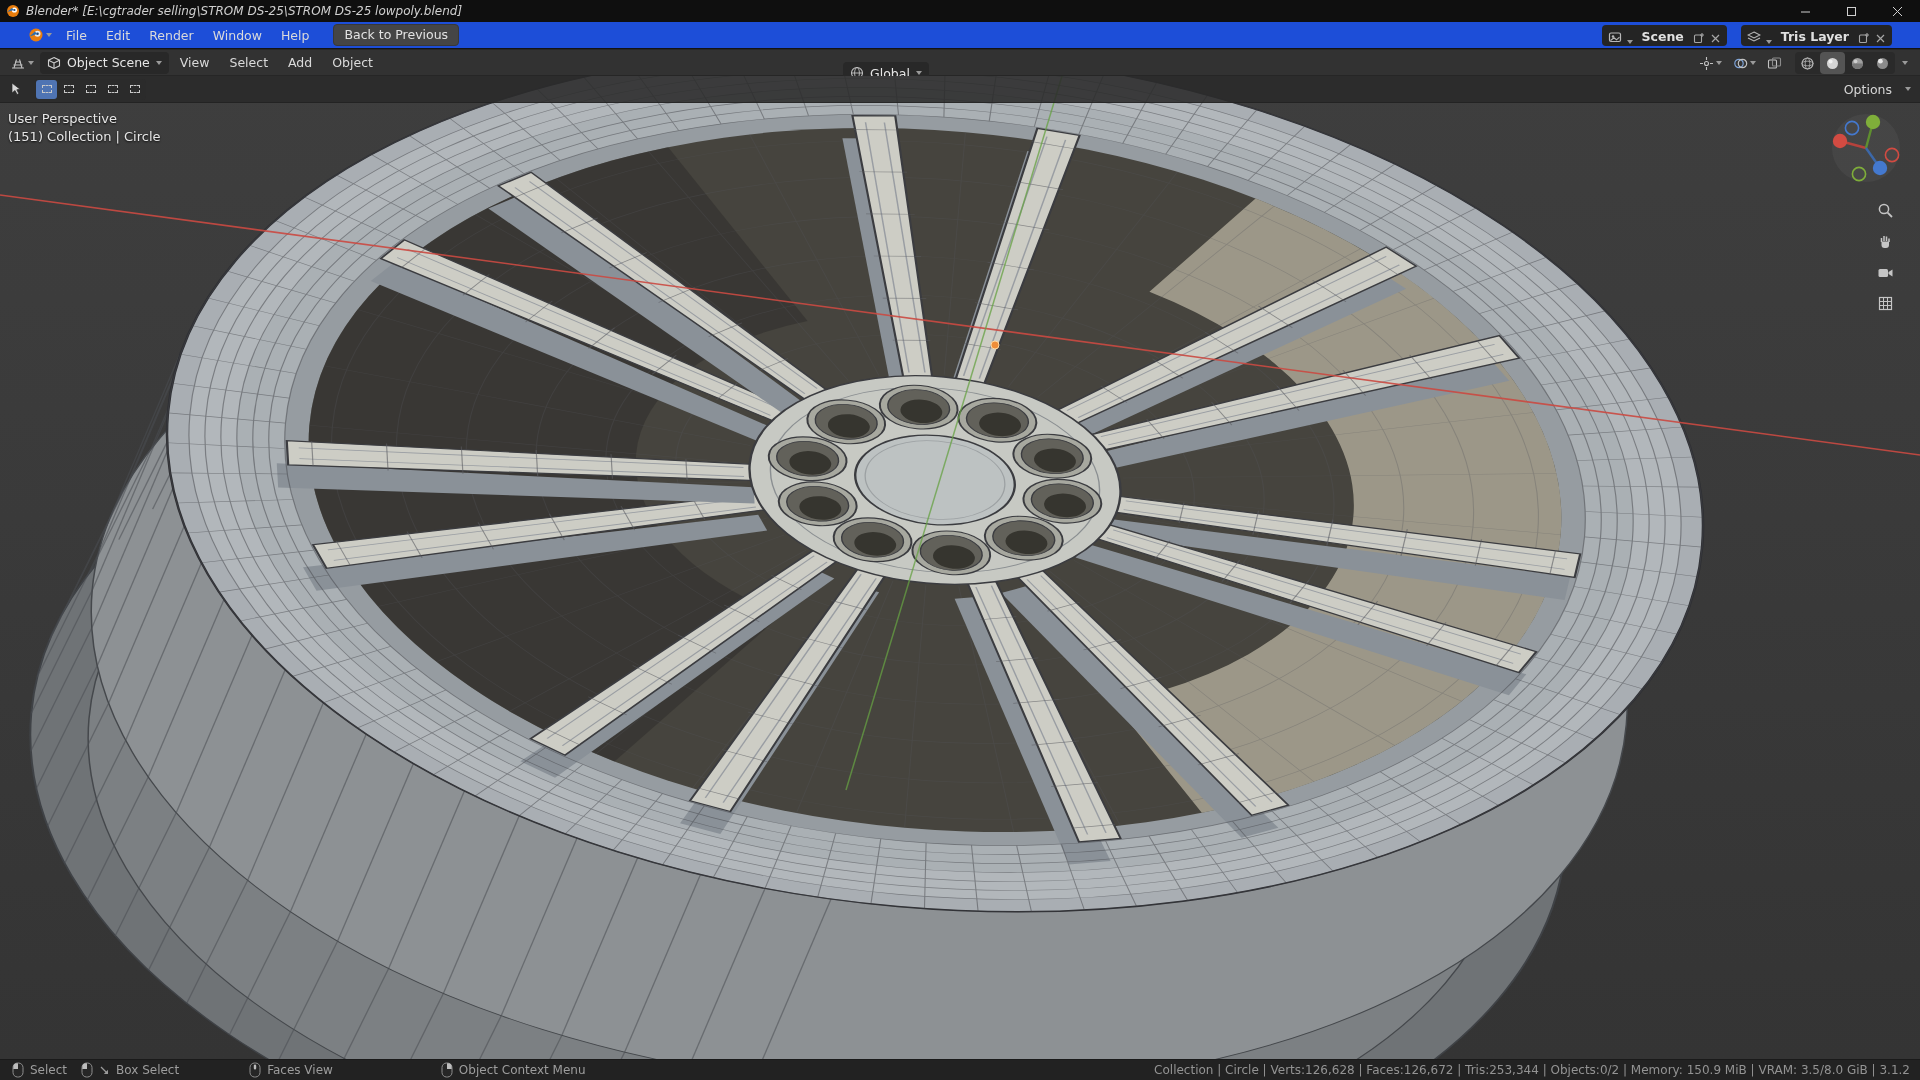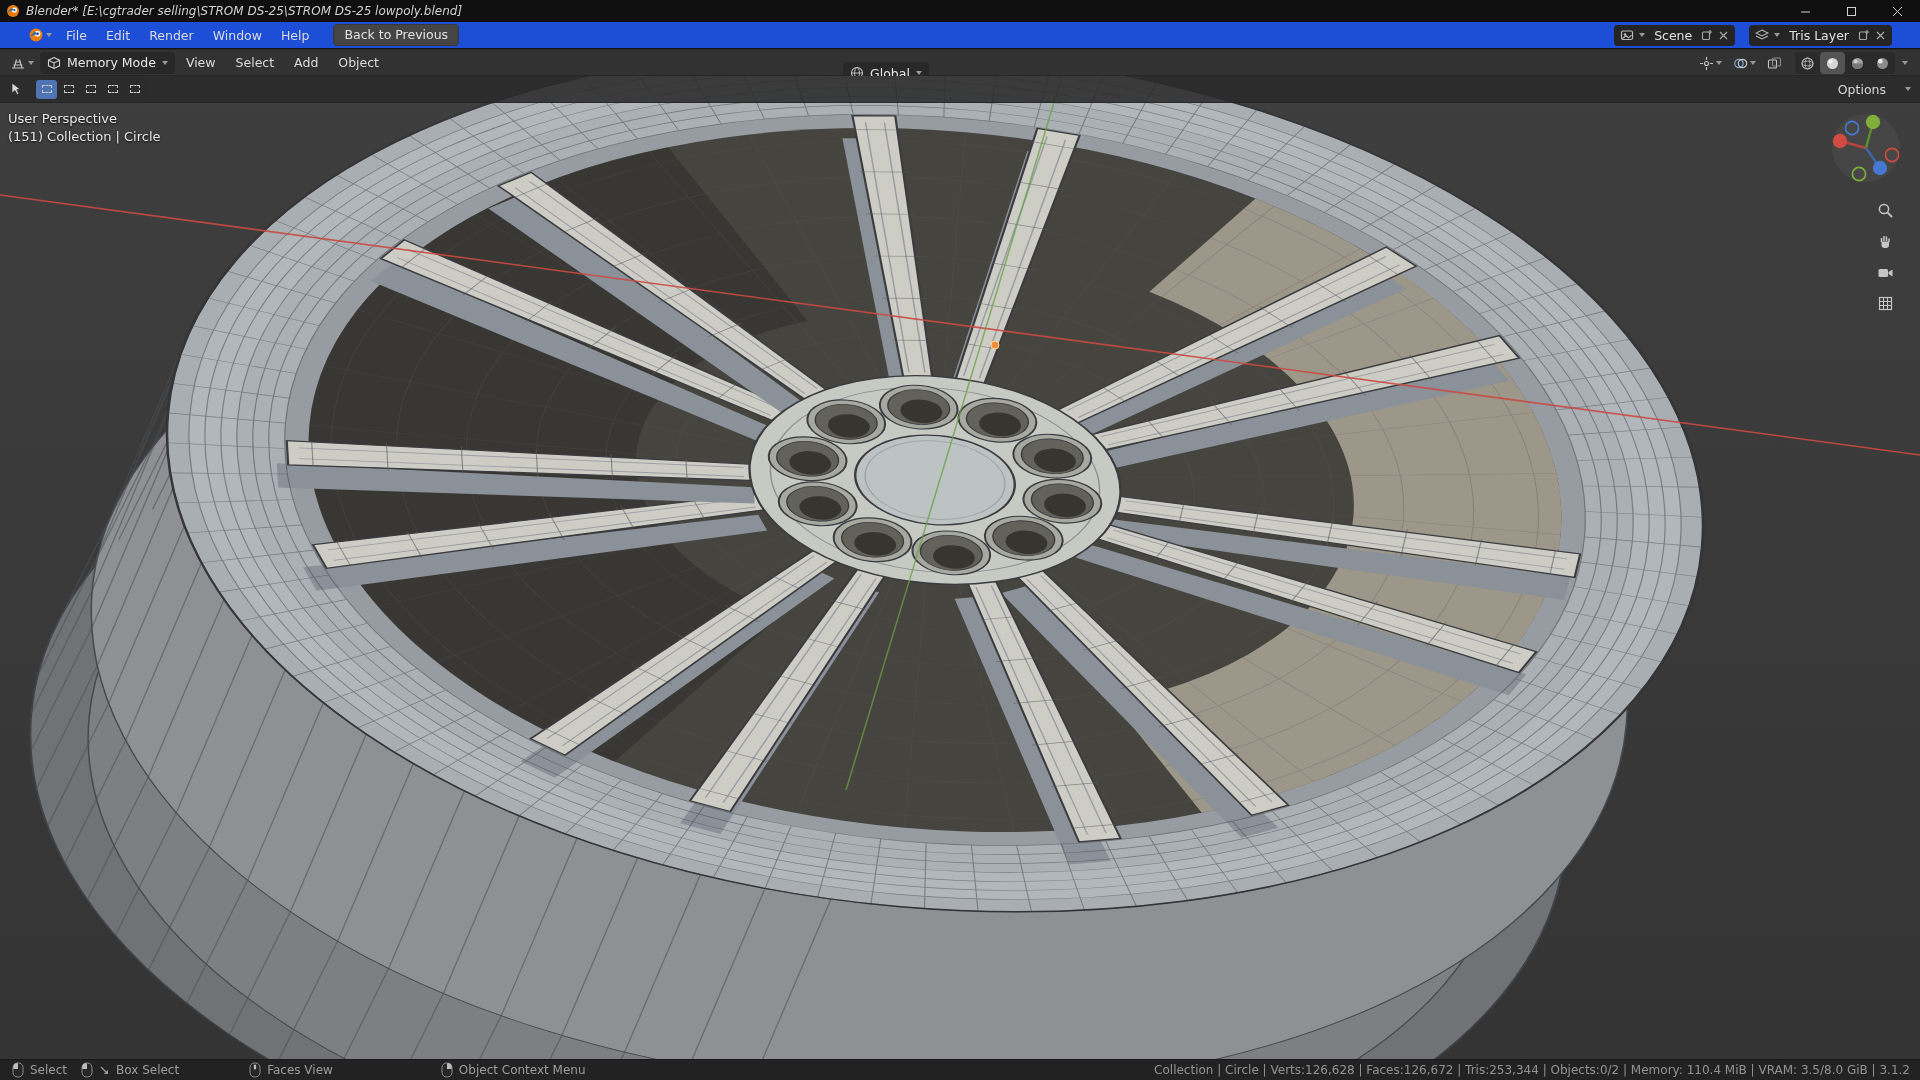--- a/index.html
+++ b/index.html
@@ -10,21 +10,21 @@
   .titlebar{height:22px;background:#0f0f0f;display:flex;align-items:center;padding-left:6px;}
   .title-text{font-size:12px;color:#cfcfcf;margin-left:6px;white-space:nowrap;font-style:italic;}
   .win-controls{margin-left:auto;display:flex;height:100%;}
   .win-btn{width:46px;height:100%;display:flex;align-items:center;justify-content:center;}
 
   
   .topbar{height:27px;background:#1d4ed8;display:flex;align-items:center;padding:0 24px;gap:1px;border-bottom:1px solid #141414;}
   .menu-item{padding:3px 9px;border-radius:4px;color:#dadada;cursor:default;white-space:nowrap;}
   .back-btn{margin-left:14px;background:#454545;border:1px solid #383838;color:#e2e2e2;padding:2px 10px 3px;border-radius:4px;white-space:nowrap;}
   .topbar-right{margin-left:auto;display:flex;align-items:center;gap:14px;padding-right:4px;}
-  .selector{display:flex;align-items:center;gap:5px;background:#242424;border-radius:4px;padding:2px 6px;height:21px;}
+  .selector{display:flex;align-items:flex-end;gap:5px;background:#242424;border-radius:4px;padding:2px 6px;height:21px;font-weight:bold;}
   .selector span.lbl{color:#e0e0e0;padding:0 4px;white-space:nowrap;}
 
   .caret{width:0;height:0;border-left:3.5px solid transparent;border-right:3.5px solid transparent;border-top:4.5px solid #9a9a9a;display:inline-block;}
 
   
   .vheader{height:27px;background:#323232;border-top:1px solid #262626;border-bottom:1px solid #262626;position:relative;display:flex;align-items:center;padding:0 6px;gap:2px;}
   .pill{display:flex;align-items:center;gap:6px;background:#282828;border-radius:4px;padding:2px 7px;height:22px;}
   .pill span.lbl{color:#e6e6e6;white-space:nowrap;}
   .iconbtn{display:flex;align-items:center;justify-content:center;height:22px;padding:0 4px;border-radius:3px;gap:2px;}
   .center-tools{position:absolute;left:843px;top:12px;display:flex;align-items:center;gap:4px;flex-direction:column;}
@@ -34,21 +34,21 @@
   .shade-btn.active{background:#545454;border-radius:4px;}
 
   
   .viewport{position:absolute;top:76px;left:0;width:1920px;height:983px;background:linear-gradient(180deg,#3e3e3e 0%,#3a3a3a 45%,#343434 100%);overflow:hidden;}
   #wheel-svg{position:absolute;top:0;left:0;}
   .toolstrip{position:absolute;top:0;left:0;right:0;height:27px;background:rgba(42,42,42,0.88);display:flex;align-items:center;padding:0 9px;border-bottom:1px solid rgba(30,30,30,.6);}
   .selmode-group{display:flex;align-items:center;gap:1px;margin-left:10px;background:#2b2b2b;border-radius:4px;padding:1px;}
   .selmode-btn{width:21px;height:19px;display:flex;align-items:center;justify-content:center;border-radius:3px;}
   .selmode-btn.active{background:#4f74b3;}
   .dash-sq{width:10px;height:8px;border:1px dashed #c8c8c8;}
-  .options-dd{margin-left:auto;display:flex;align-items:center;gap:19px;color:#d6d6d6;}
+  .options-dd{margin-left:auto;display:flex;align-items:center;gap:13px;color:#d6d6d6;}
   .overlay-text{position:absolute;left:8px;top:34px;line-height:18px;color:#e6e6e6;text-shadow:0 1px 2px rgba(0,0,0,.85);font-size:13px;}
   .nav-gizmo{position:absolute;right:16px;top:34px;width:76px;height:76px;}
   .side-tools{position:absolute;right:22px;top:122px;display:flex;flex-direction:column;gap:7px;align-items:center;}
   .side-btn{width:26px;height:24px;display:flex;align-items:center;justify-content:center;border-radius:12px;}
 
   
   .statusbar{position:absolute;bottom:0;left:0;width:1920px;height:21px;background:#222222;display:flex;align-items:center;font-size:12px;color:#9d9d9d;padding:0 8px;border-top:1px solid #1a1a1a;}
   .hint{display:flex;align-items:center;gap:6px;white-space:nowrap;}
   .h1{margin-left:4px;}
   .h2{margin-left:14px;}
@@ -144,21 +144,21 @@
       <path d="M2,13 L14,13 M3.5,10 L12.5,10 M5,7 L11,7" stroke="#c2c2c2" stroke-width="1.1"></path>
       <path d="M4,13 L6.5,4.5 M12,13 L9.5,4.5" stroke="#c2c2c2" stroke-width="1.1"></path>
     </svg>
     <span class="caret"></span>
   </div>
   <div class="pill">
     <svg width="14" height="14" viewBox="0 0 14 14">
       <path d="M7,1.5 L12.5,4.2 V9.8 L7,12.5 L1.5,9.8 V4.2 Z" fill="none" stroke="#cfcfcf" stroke-width="1.1"></path>
       <path d="M1.5,4.2 L7,7 L12.5,4.2 M7,7 V12.5" fill="none" stroke="#cfcfcf" stroke-width="1.1"></path>
     </svg>
-    <span class="lbl">Memory Mode</span>
+    <span class="lbl">Object Scene</span>
     <span class="caret"></span>
   </div>
   <div class="menu-item">View</div>
   <div class="menu-item">Select</div>
   <div class="menu-item">Add</div>
   <div class="menu-item">Object</div>
 
   <div class="center-tools">
     <div class="pill">
       <svg width="14" height="14" viewBox="0 0 14 14">
@@ -740,14 +740,14 @@
     </svg>
     <span>Faces View</span>
   </div>
   <div class="hint h4">
     <svg width="12" height="16" viewBox="0 0 12 16">
       <rect x="1" y="1" width="10" height="14" rx="4.5" fill="#262626" stroke="#8f8f8f" stroke-width="1"></rect>
       <path d="M6,1.2 H7.2 A3.6,3.6 0 0 1 10.7,5 V7 H6 Z" fill="#bdbdbd"></path>
     </svg>
     <span>Object Context Menu</span>
   </div>
-  <div class="stats">Collection | Circle | Verts:126,628 | Faces:126,672 | Tris:253,344 | Objects:0/2 | Memory: 110.4 MiB | VRAM: 3.5/8.0 GiB | 3.1.2</div>
+  <div class="stats">Collection | Circle | Verts:126,628 | Faces:126,672 | Tris:253,344 | Objects:0/2 | Memory: 150.9 MiB | VRAM: 3.5/8.0 GiB | 3.1.2</div>
 </div>
 
 </body></html>

